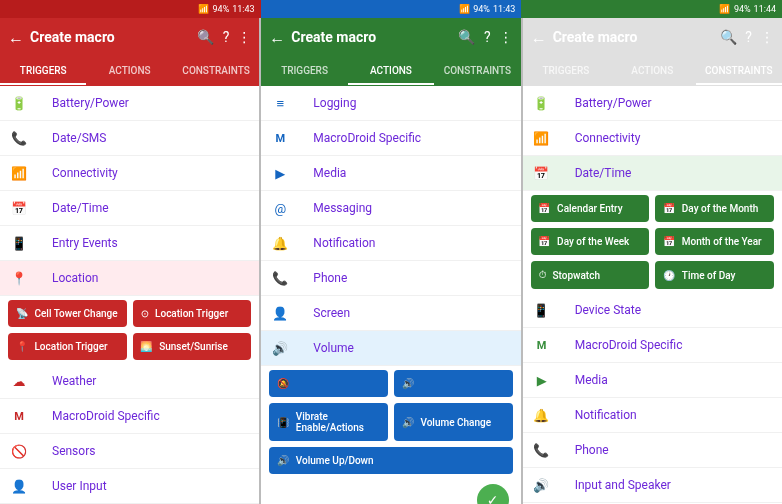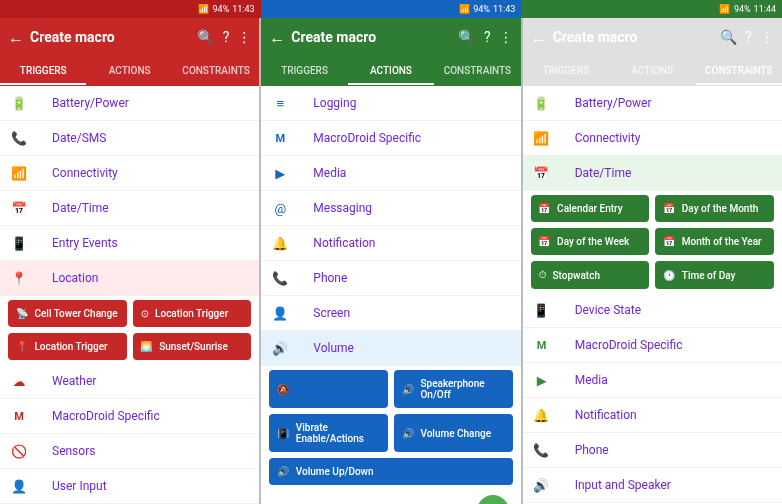--- a/index.html
+++ b/index.html
@@ -332,21 +332,20 @@
         <div class="list-item" style="background:#e3f2fd;">
           <span class="list-icon icon-blue">🔊</span>
           <span class="list-label">Volume</span>
         </div>
         <div class="sub-buttons">
           <div class="sub-btn blue">
             <span>🔕</span>
           </div>
           <div class="sub-btn blue">
             <span>🔊</span>
-            <span>Speakerphone On/Off</span>
           </div>
           <div class="sub-btn blue">
             <span>📳</span>
             <span>Vibrate Enable/Actions</span>
           </div>
           <div class="sub-btn blue">
             <span>🔊</span>
             <span>Volume Change</span>
           </div>
           <div class="sub-btn blue">

